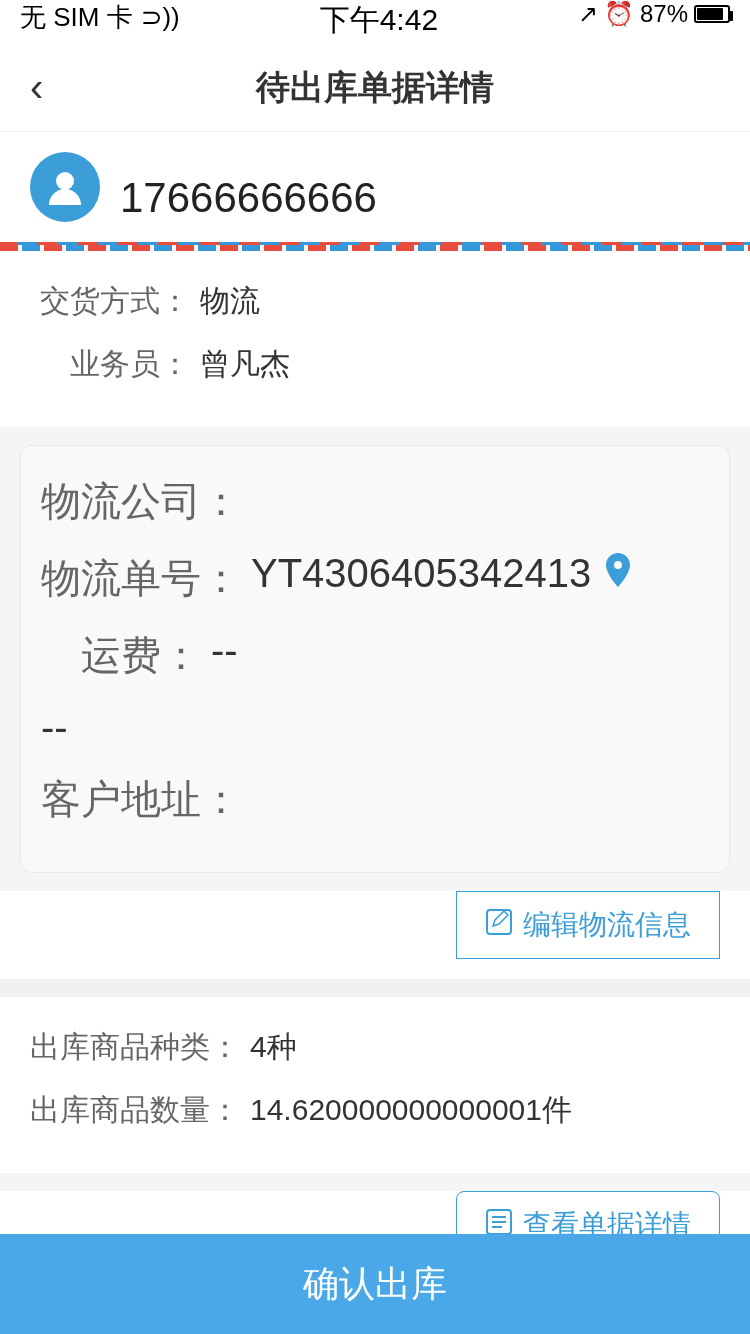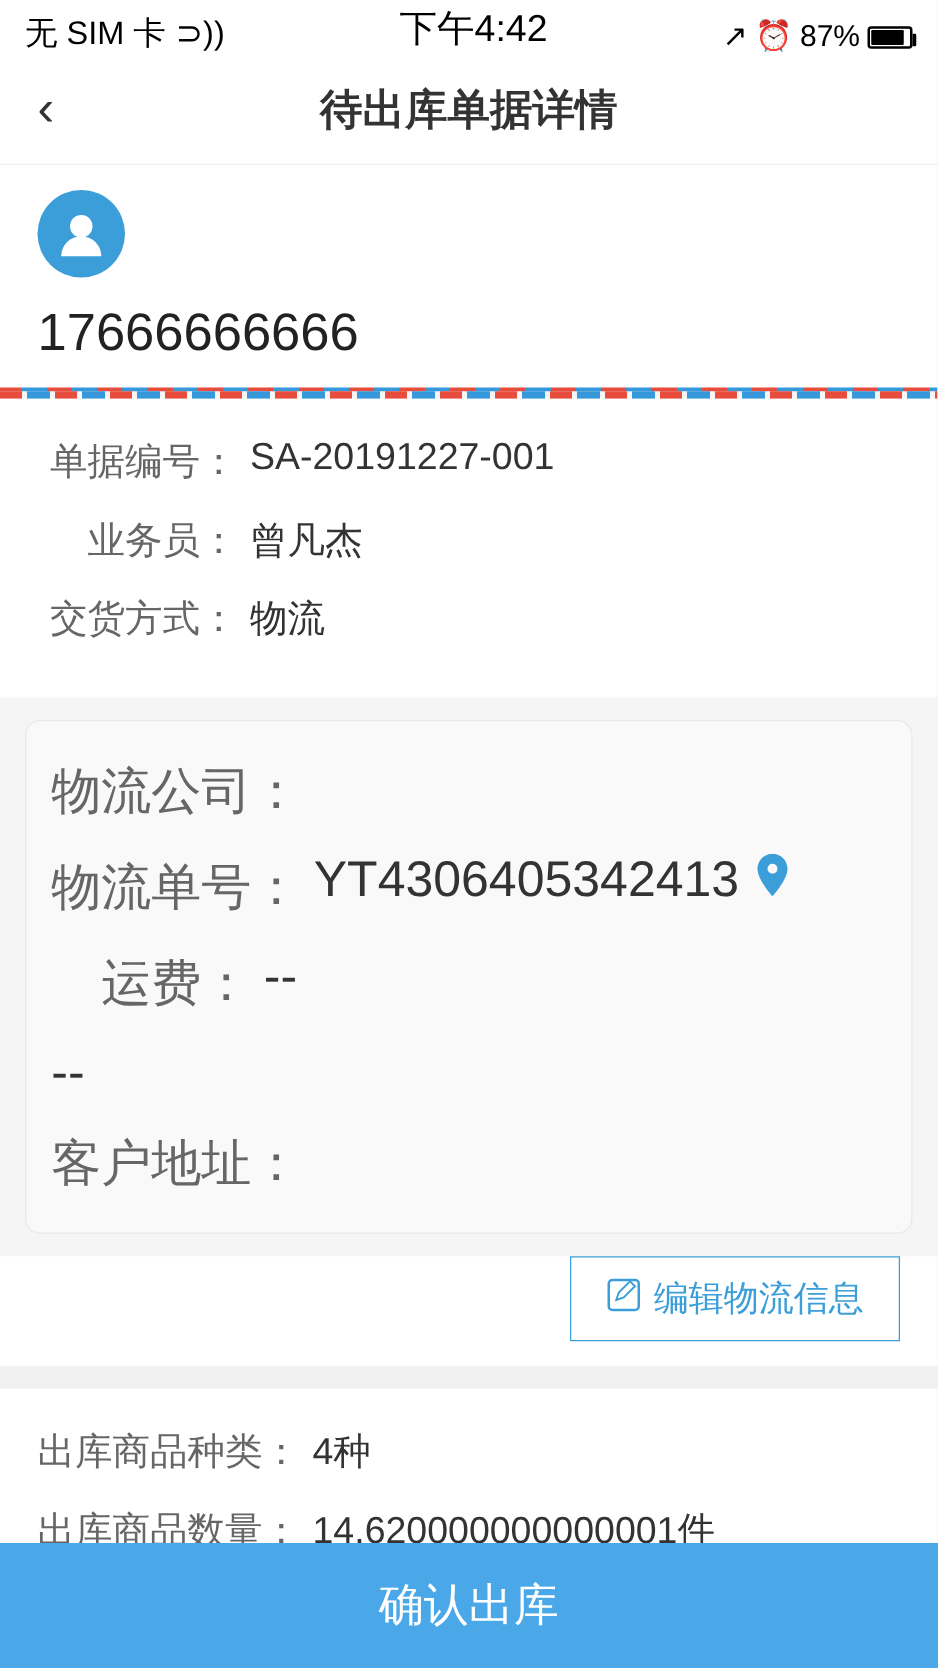--- a/index.html
+++ b/index.html
@@ -11,21 +11,21 @@
       background: #f5f5f5;
       position: relative;
     }
 
     
     .status-bar {
       width: 750px;
       height: 44px;
       background: #fff;
       display: flex;
-      align-items: flex-end;
+      align-items: flex-start;
       justify-content: space-between;
       padding: 0 20px;
       font-size: 28px;
     }
     .status-left {
       font-size: 26px;
       color: #000;
       display: flex;
       align-items: center;
       gap: 8px;
@@ -65,25 +65,24 @@
       font-size: 34px;
       font-weight: 600;
       color: #333;
     }
 
     
     .customer-header {
       background: #fff;
       padding: 20px 30px;
       display: flex;
-      align-items: flex-start;
+      align-items: flex-end;
       gap: 20px;
       border-bottom: 3px solid transparent;
       border-image: repeating-linear-gradient(90deg, #e74c3c 0px, #e74c3c 20px, #3498db 20px, #3498db 40px) 3;
-      flex-direction: column;
     }
     .customer-avatar {
       width: 70px;
       height: 70px;
       border-radius: 50%;
       background: #3b9ed9;
       display: flex;
       align-items: center;
       justify-content: center;
       color: white;
@@ -137,21 +136,21 @@
       padding: 28px 20px;
     }
     .logistics-row {
       display: flex;
       align-items: flex-start;
       margin-bottom: 22px;
       font-size: 40px;
       color: #333;
     }
     .logistics-row:last-child {
-      margin-bottom: 0;
+      margin-bottom: 17px;
     }
     .logistics-label {
       color: #666;
       min-width: 160px;
       text-align: right;
       margin-right: 10px;
       flex-shrink: 0;
     }
     .logistics-value {
       color: #333;
@@ -276,30 +275,26 @@
       <path d="M4 38c0-8.837 7.163-16 16-16s16 7.163 16 16" fill="white"></path>
     </svg>
   </div>
   <div class="customer-phone">17666666666</div>
 </div>
 
 <div class="dashed-line"></div>
 
 <div class="info-section">
   <div class="info-row">
-    <span class="info-label">单据编号：</span>
-    <span class="info-value">SA-20191227-001</span>
+    <span class="info-label">交货方式：</span>
+    <span class="info-value">物流</span>
   </div>
   <div class="info-row">
     <span class="info-label">业务员：</span>
     <span class="info-value">曾凡杰</span>
-  </div>
-  <div class="info-row">
-    <span class="info-label">交货方式：</span>
-    <span class="info-value">物流</span>
   </div>
 </div>
 
 <div class="logistics-card">
   <div class="logistics-row">
     <span class="logistics-label">物流公司：</span>
   </div>
   <div class="logistics-row">
     <span class="logistics-label">物流单号：</span>
     <span class="logistics-value">

